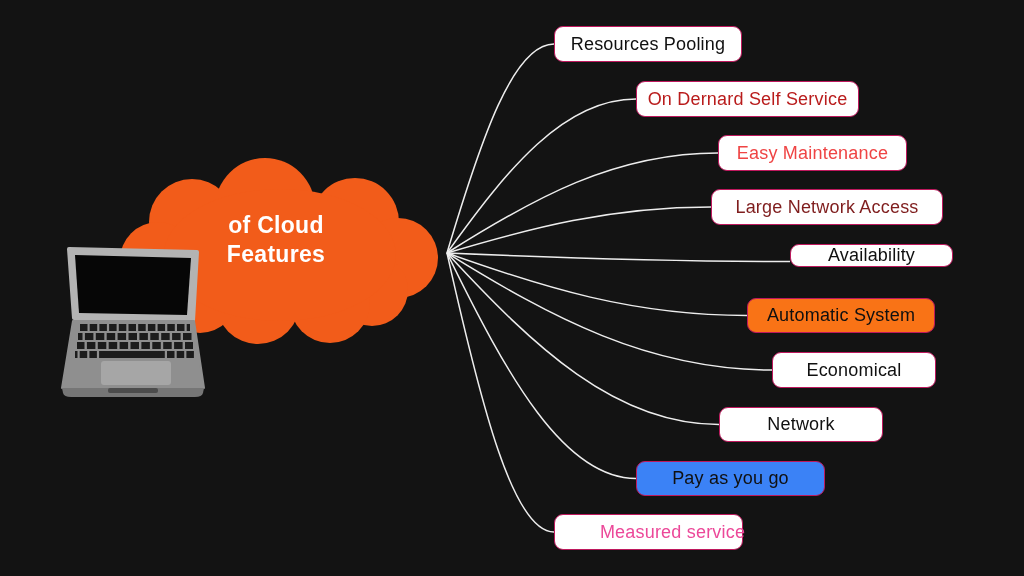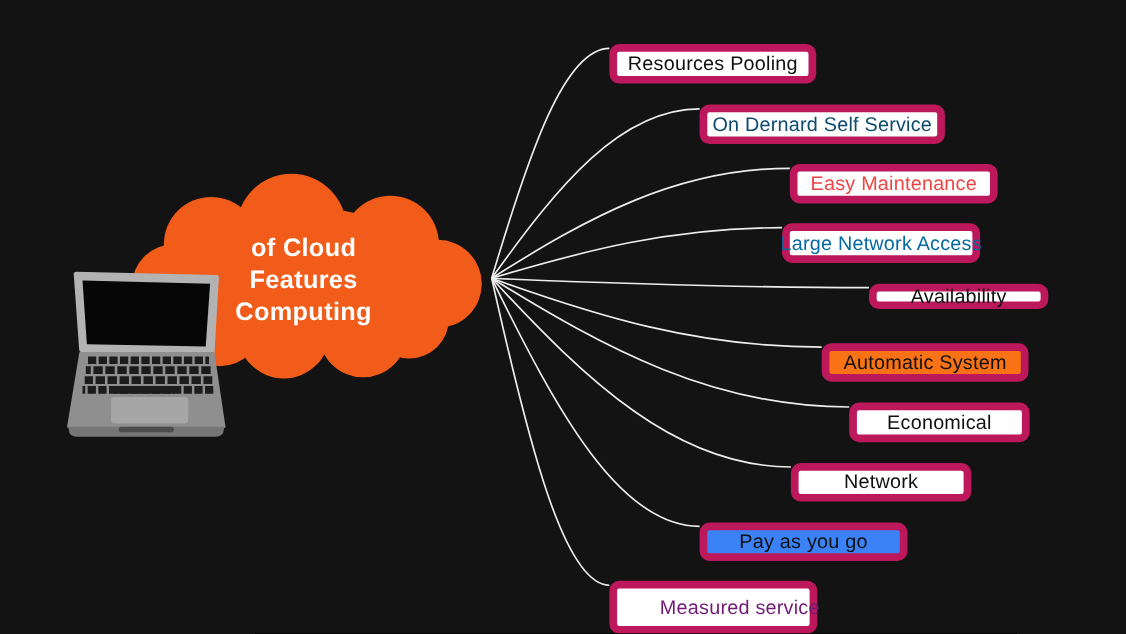--- a/index.html
+++ b/index.html
@@ -12,30 +12,29 @@
   }
   #diagram-svg {
     position: absolute;
     left: 0; top: 0;
     width: 1024px; height: 576px;
   }
   .node {
     position: absolute;
     box-sizing: border-box;
     background: #ffffff;
-    border: 7px solid #be185d;
+    border: 1px solid #be185d;
     border-radius: 9px;
     display: flex;
     align-items: center;
     justify-content: center;
     font-size: 18px;
     color: #101010;
     white-space: nowrap;
     letter-spacing: 0.2px;
-    margin-top: 14px;
   }
   .cloud-title {
     position: absolute;
     left: 176px;
     top: 211px;
     width: 200px;
     text-align: center;
     color: #ffffff;
     font-size: 23px;
     font-weight: bold;
@@ -97,29 +96,28 @@
 
       <path d="M 62 388 L 204 388 L 203 393 Q 202 397 195 397 L 71 397 Q 64 397 63 393 Z" fill="#767676"></path>
 
       <rect x="108" y="388" width="50" height="5" rx="2" fill="#4c4c4c"></rect>
     </g>
   </svg>
 
   <div class="cloud-title">
     <div>of Cloud</div>
     <div>Features</div>
-    <div>Computing</div>
   </div>
 
   <div id="nodes">
       <div class="node" style="left: 554px; top: 26px; width: 188px; height: 36px; background: rgb(255, 255, 255); color: rgb(16, 16, 16);">Resources Pooling</div>
-      <div class="node" style="left: 636px; top: 81px; width: 223px; height: 36px; background: rgb(255, 255, 255); color: #0c4a6e;">On Dernard Self Service</div>
+      <div class="node" style="left: 636px; top: 81px; width: 223px; height: 36px; background: rgb(255, 255, 255); color: #b91c1c;">On Dernard Self Service</div>
       <div class="node" style="left: 718px; top: 135px; width: 189px; height: 36px; background: rgb(255, 255, 255); color: #ef4444;">Easy Maintenance</div>
-      <div class="node" style="left: 711px; top: 189px; width: 180px; height: 36px; background: rgb(255, 255, 255); color: #0369a1;">Large Network Access</div>
+      <div class="node" style="left: 711px; top: 189px; width: 232px; height: 36px; background: rgb(255, 255, 255); color: #7f1d1d;">Large Network Access</div>
       <div class="node" style="left: 790px; top: 244px; width: 163px; height: 23px; background: rgb(255, 255, 255); color: rgb(16, 16, 16);">Availability</div>
       <div class="node" style="left: 747px; top: 298px; width: 188px; height: 35px; background: #f97316; color: rgb(16, 16, 16);">Automatic System</div>
       <div class="node" style="left: 772px; top: 352px; width: 164px; height: 36px; background: rgb(255, 255, 255); color: rgb(16, 16, 16); text-align: center;">Economical</div>
       <div class="node" style="left: 719px; top: 407px; width: 164px; height: 35px; background: rgb(255, 255, 255); color: rgb(16, 16, 16);">Network</div>
       <div class="node" style="left: 636px; top: 461px; width: 189px; height: 35px; background: #3b82f6; color: rgb(16, 16, 16);">Pay as you go</div>
-      <div class="node" style="left: 554px; top: 514px; width: 189px; height: 48px; background: rgb(255, 255, 255); color: #701a75; padding-left: 48px;">Measured service</div>
+      <div class="node" style="left: 554px; top: 514px; width: 189px; height: 36px; background: rgb(255, 255, 255); color: #ec4899; padding-left: 48px;">Measured service</div>
     </div>
 
 </div>
 
 </body></html>

